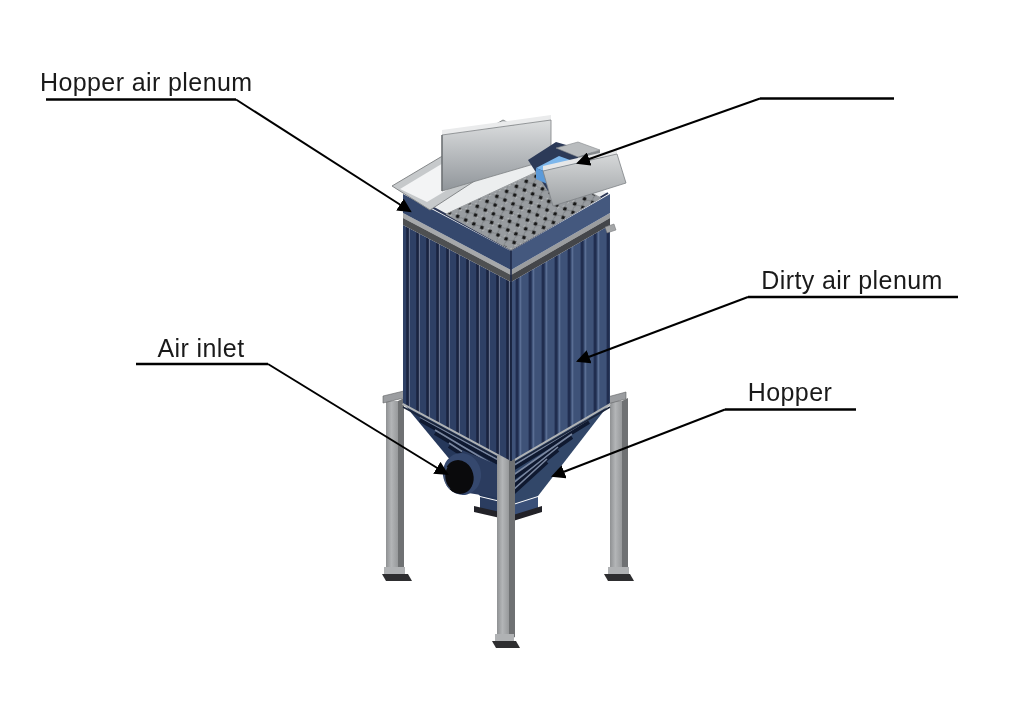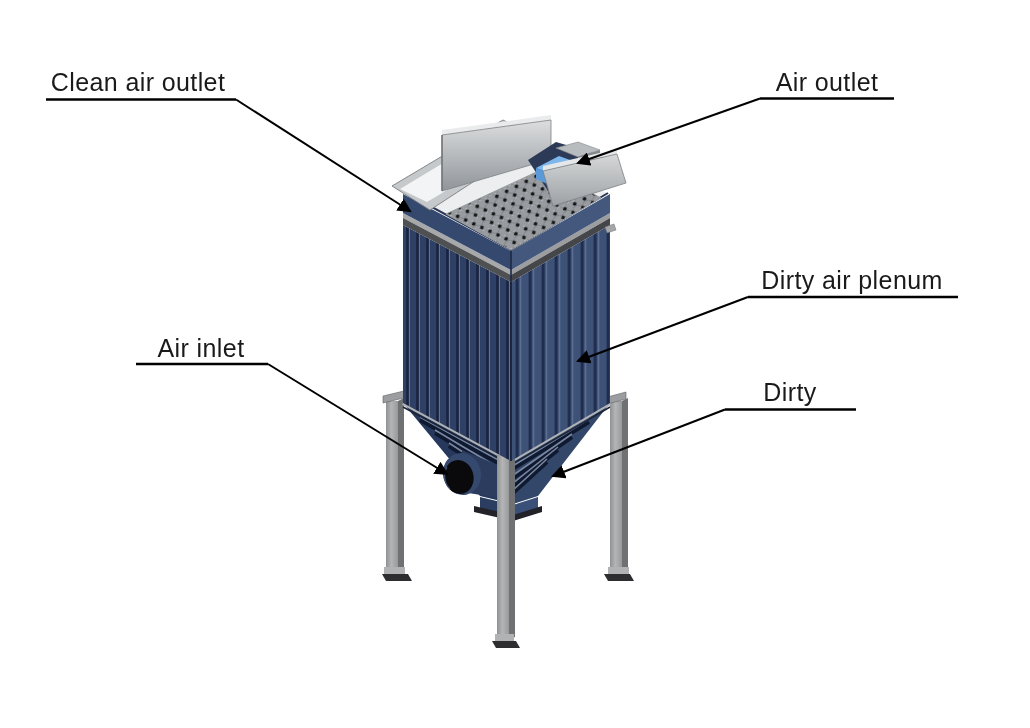--- a/index.html
+++ b/index.html
@@ -190,23 +190,22 @@
       <line x1="136" y1="364" x2="268" y2="364" stroke-width="2.6"></line>
       <path d="M268,364 L447,474" stroke-width="2" marker-end="url(#arrow)"></path>
     </g>
     <g>
       <line x1="725" y1="409.5" x2="856" y2="409.5" stroke-width="2.6"></line>
       <path d="M725,409.5 L553,476" stroke-width="2" marker-end="url(#arrow)"></path>
     </g>
   </g>
 </svg>
 
-  <div class="callout" style="left:40px;top:68px;width:196px;">Clean air outlet</div>
-
-  <div class="callout" style="left:760px;top:68px;width:134px;">Air outlet</div>
+  <div class="callout" style="left:40px;top:68px;width:196px;">Hopper air plenum</div>
+
 
   <div class="callout" style="left:134px;top:334px;width:134px;">Air inlet</div>
 
   <div class="callout" style="left:746px;top:266px;width:212px;">Dirty air plenum</div>
 
-  <div class="callout" style="left:723px;top:378px;width:134px;">Dirty</div>
+  <div class="callout" style="left:723px;top:378px;width:134px;">Hopper</div>
 
 </div>
 
 </body></html>

